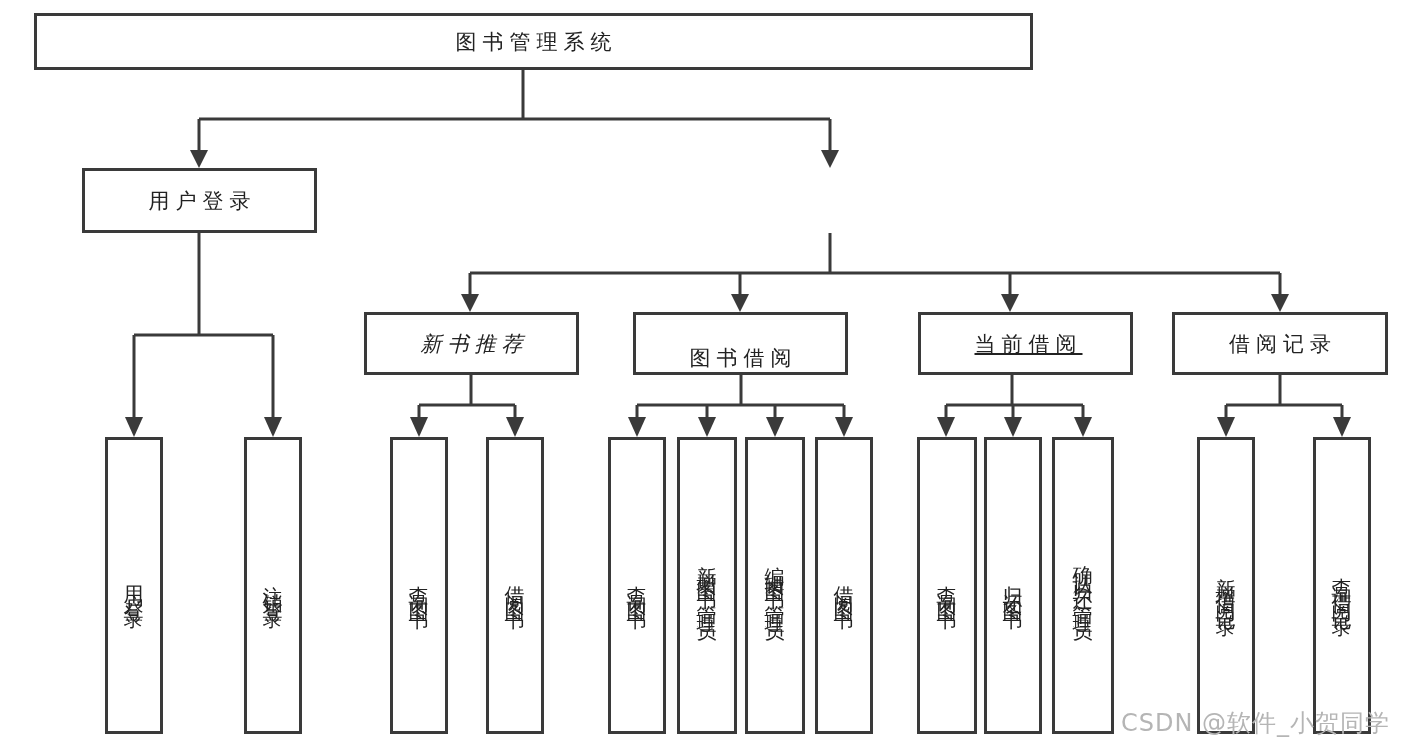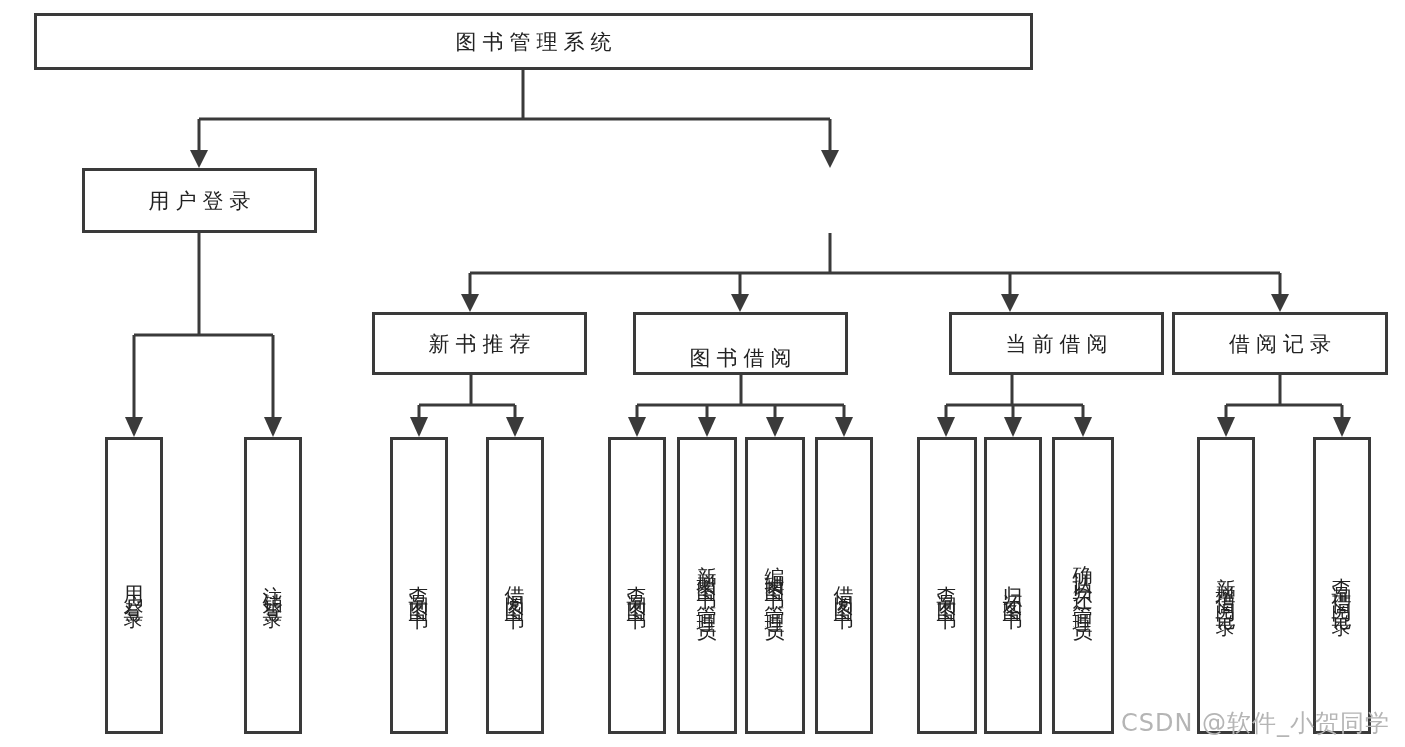--- a/index.html
+++ b/index.html
@@ -40,23 +40,23 @@
     line-height: 1;
     letter-spacing: 8px;
     white-space: nowrap;
     color: #222222;
   }
   
   .n-root  { left: 22px;  top: 13px;  width: 999px; height: 57px; margin-left: 12px; }
   .n-l2a   { left: 82px;  top: 168px; width: 235px; height: 65px; }
   .n-l2b   { left: 712px; top: 168px; width: 235px; height: 65px; }
   .n-l3    { top: 312px; height: 63px; width: 215px; }
-  .n-l3a   { left: 372px; }
+  .n-l3a   { left: 364px; font-style: italic; }
   .n-l3b   { left: 633px; align-items: flex-end; }
-  .n-l3c   { left: 949px; }
+  .n-l3c   { left: 918px; text-decoration: underline; }
   .n-l3d   { left: 1172px; width: 216px; }
   .leaf    { top: 437px; height: 297px; width: 58px; }
   .lf-1a { left: 105px; }
   .lf-1b { left: 244px; }
   .lf-2a { left: 390px; }
   .lf-2b { left: 486px; }
   .lf-3a { left: 608px; }
   .lf-3b { left: 677px; width: 60px; }
   .lf-3c { left: 745px; width: 60px; }
   .lf-3d { left: 815px; }

